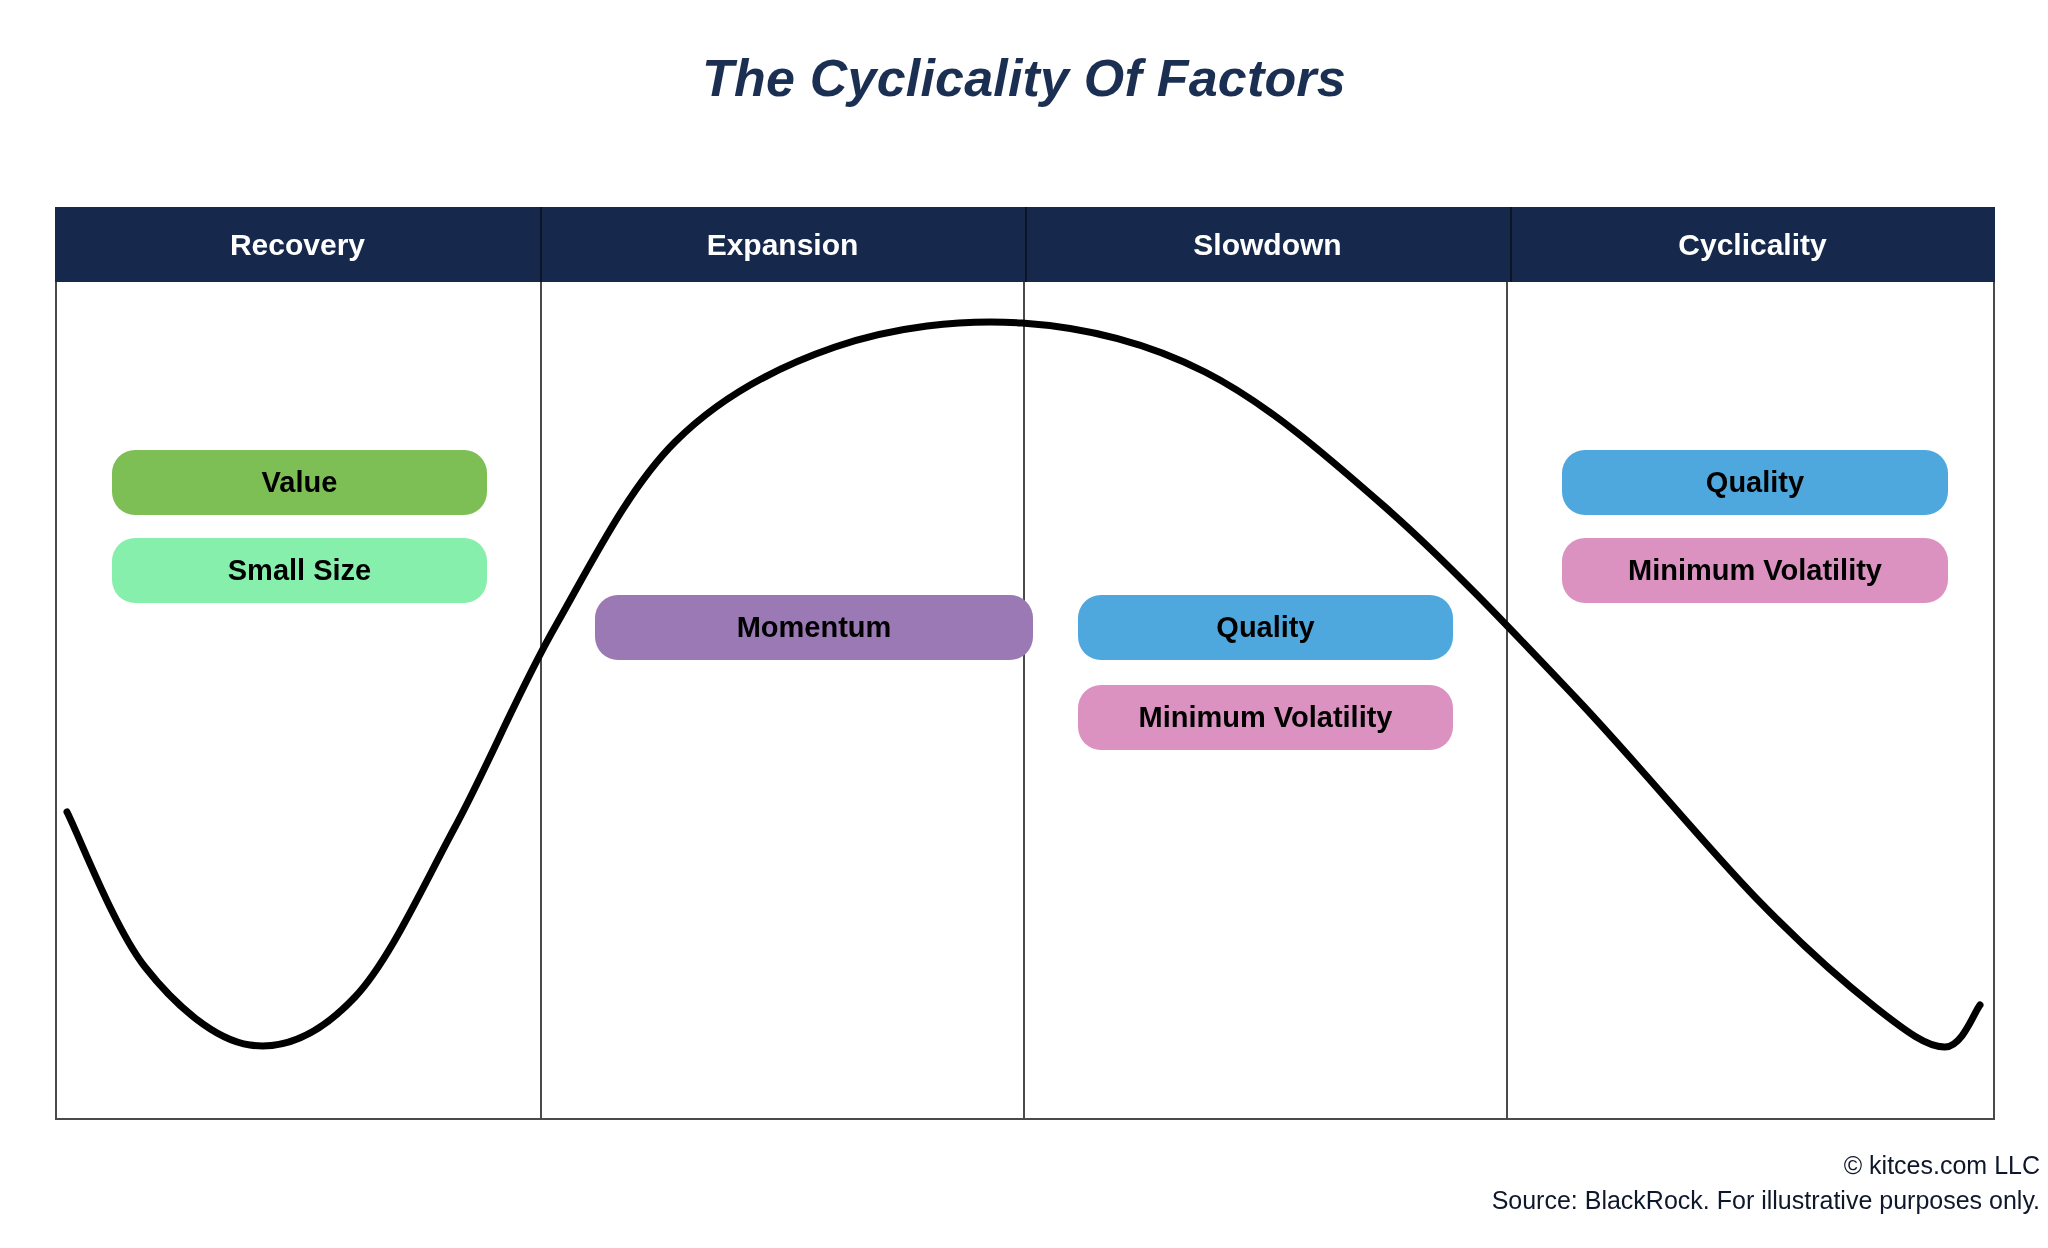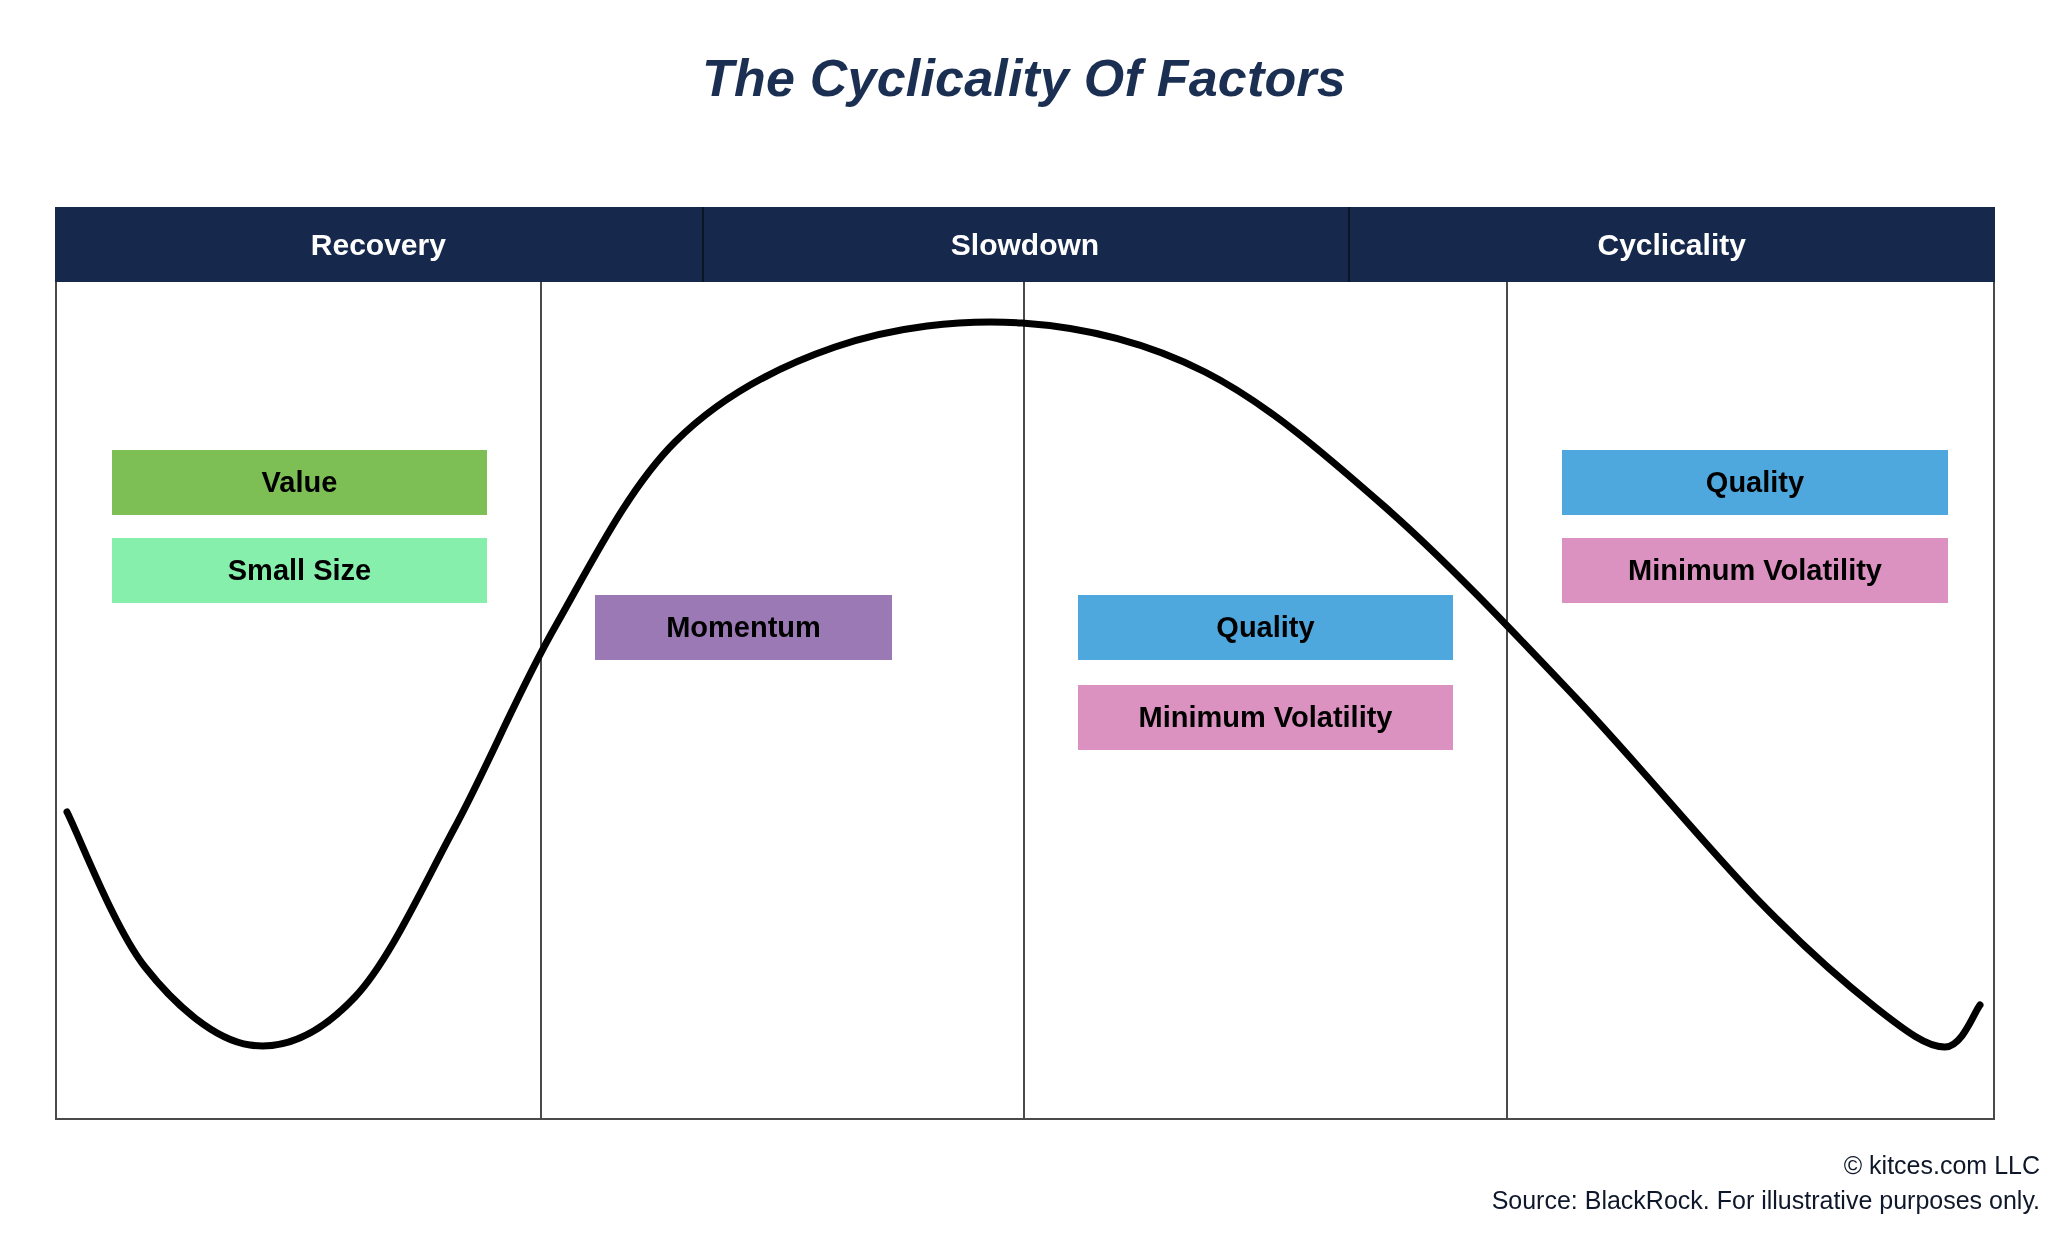--- a/index.html
+++ b/index.html
@@ -101,20 +101,21 @@
     position: absolute;
     z-index: 5;
     display: flex;
     align-items: center;
     justify-content: center;
     color: #000000;
     font-weight: bold;
     font-size: 29px;
     box-sizing: border-box;
     height: 65px;
+    border-radius: 23px;
   }
 
   #footer {
     position: absolute;
     right: 8px;
     top: 1148px;
     width: 2000px;
     text-align: right;
     color: #0f172a;
     font-size: 25px;
@@ -127,20 +128,23 @@
 
 <div id="page-title">The Cyclicality Of Factors</div>
 
 <div id="chart-area">
 
   <div id="phase-header-bar">
     <div class="phase-header-cell">
       <span>Recovery</span>
     </div>
     <div class="phase-header-cell">
+      <span>Expansion</span>
+    </div>
+    <div class="phase-header-cell">
       <span>Slowdown</span>
     </div>
     <div class="phase-header-cell">
       <span>Cyclicality</span>
     </div>
   </div>
 
   <div id="chart-frame"></div>
 
   <div class="column-divider" style="left:485px"></div>
@@ -151,21 +155,21 @@
     <path id="cycle-path" fill="none" stroke="#000000" stroke-width="7" stroke-linecap="round" stroke-linejoin="round" d="M 12 605 C 25.00 630.83, 59.50 721.17, 90 760 C 120.50 798.83, 160.00 833.00, 195 838 C 230.00 843.00, 265.83 826.33, 300 790 C 334.17 753.67, 366.67 681.67, 400 620 C 433.33 558.33, 463.33 484.17, 500 420 C 536.67 355.83, 573.33 281.67, 620 235 C 666.67 188.33, 722.17 159.83, 780 140 C 837.83 120.17, 905.33 111.83, 967 116 C 1028.67 120.17, 1089.50 134.33, 1150 165 C 1210.50 195.67, 1268.33 245.83, 1330 300 C 1391.67 354.17, 1458.33 425.00, 1520 490 C 1581.67 555.00, 1650.00 638.33, 1700 690 C 1750.00 741.67, 1788.33 775.00, 1820 800 C 1851.67 825.00, 1872.50 840.33, 1890 840 C 1907.50 839.67, 1919.17 805.00, 1925 798"></path>
   </svg>
 
   <div id="factor-box-container">
       <div class="factor-box" style="left: 57px; top: 243px; width: 375px; background: rgb(125, 190, 85);">
         <span>Value</span>
       </div>
       <div class="factor-box" style="left: 57px; top: 331px; width: 375px; background: #86efac;">
         <span>Small Size</span>
       </div>
-      <div class="factor-box" style="left: 540px; top: 388px; width: 297px; background: rgb(155, 121, 180);">
+      <div class="factor-box" style="left: 540px; top: 388px; width: 438px; background: rgb(155, 121, 180);">
         <span>Momentum</span>
       </div>
       <div class="factor-box" style="left: 1023px; top: 388px; width: 375px; background: rgb(79, 168, 221);">
         <span>Quality</span>
       </div>
       <div class="factor-box" style="left: 1023px; top: 478px; width: 375px; background: rgb(219, 146, 192);">
         <span>Minimum Volatility</span>
       </div>
       <div class="factor-box" style="left: 1507px; top: 243px; width: 386px; background: rgb(79, 168, 221);">
         <span>Quality</span>

